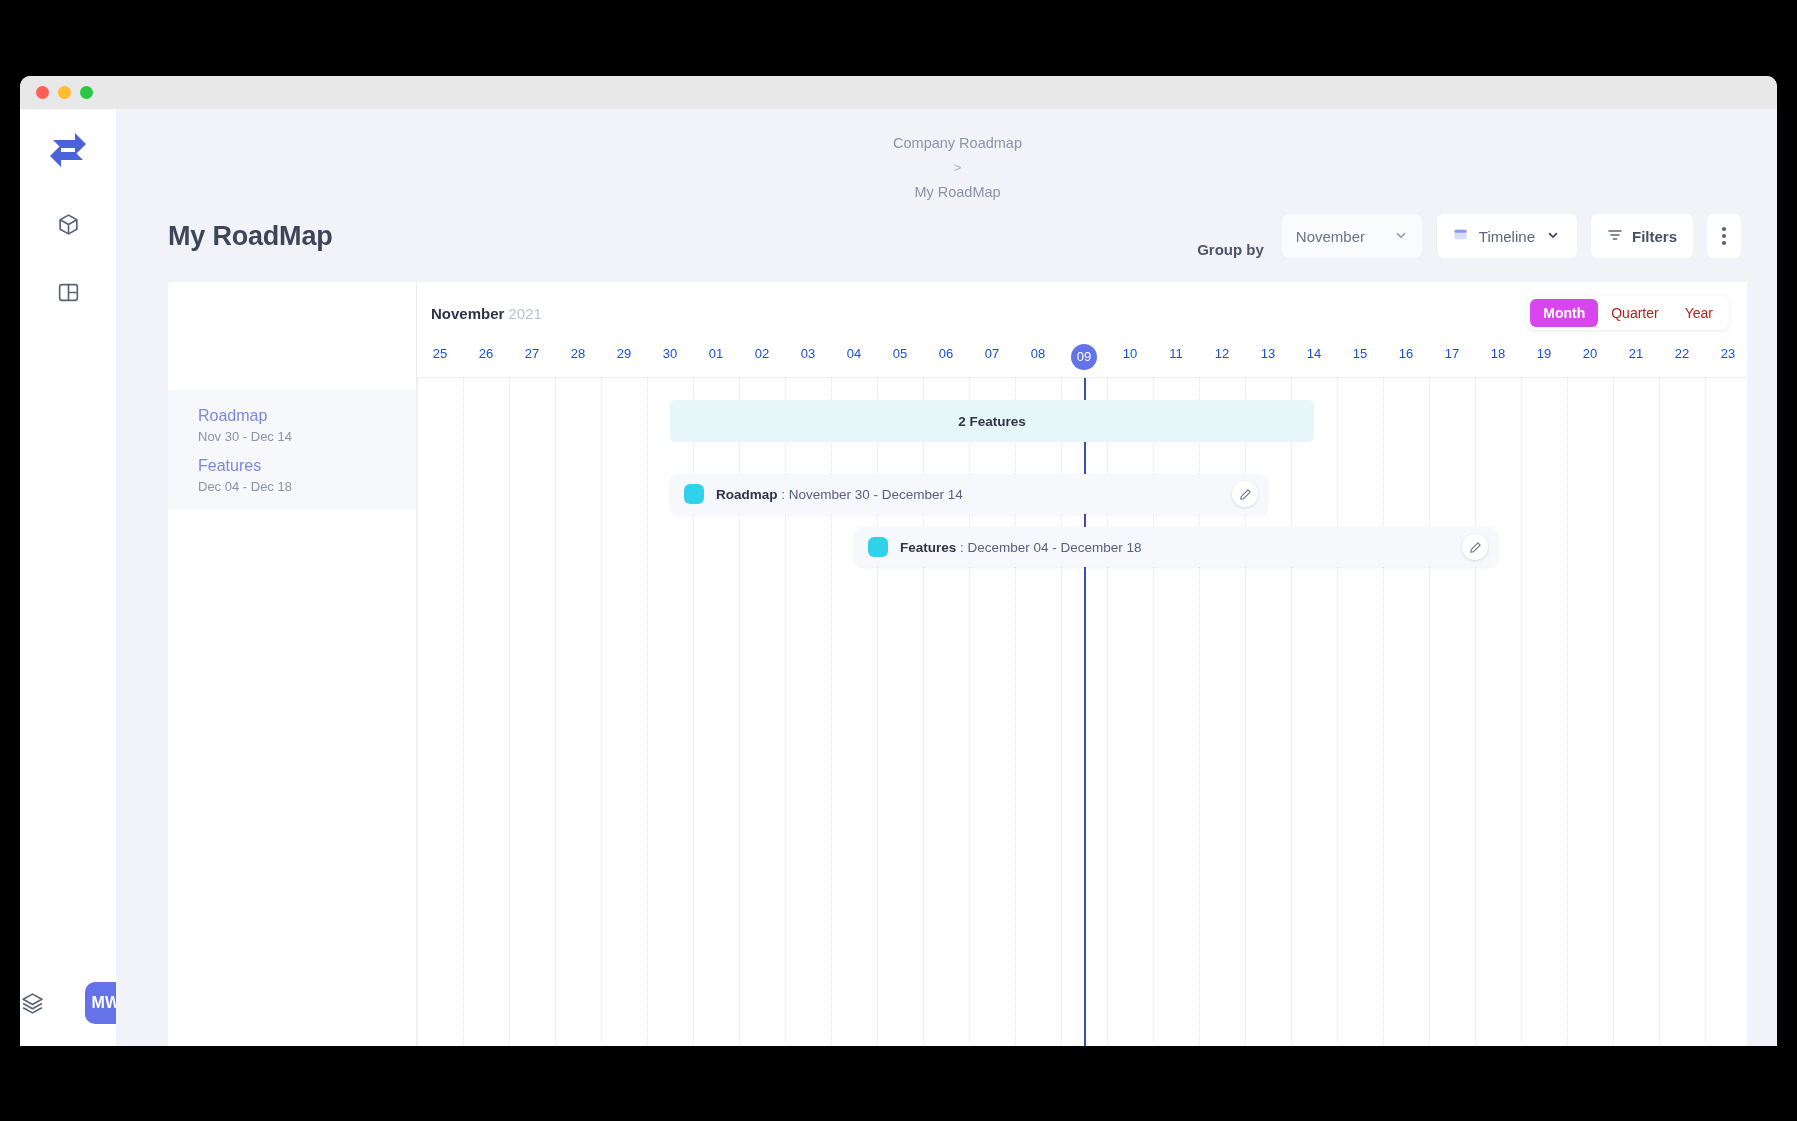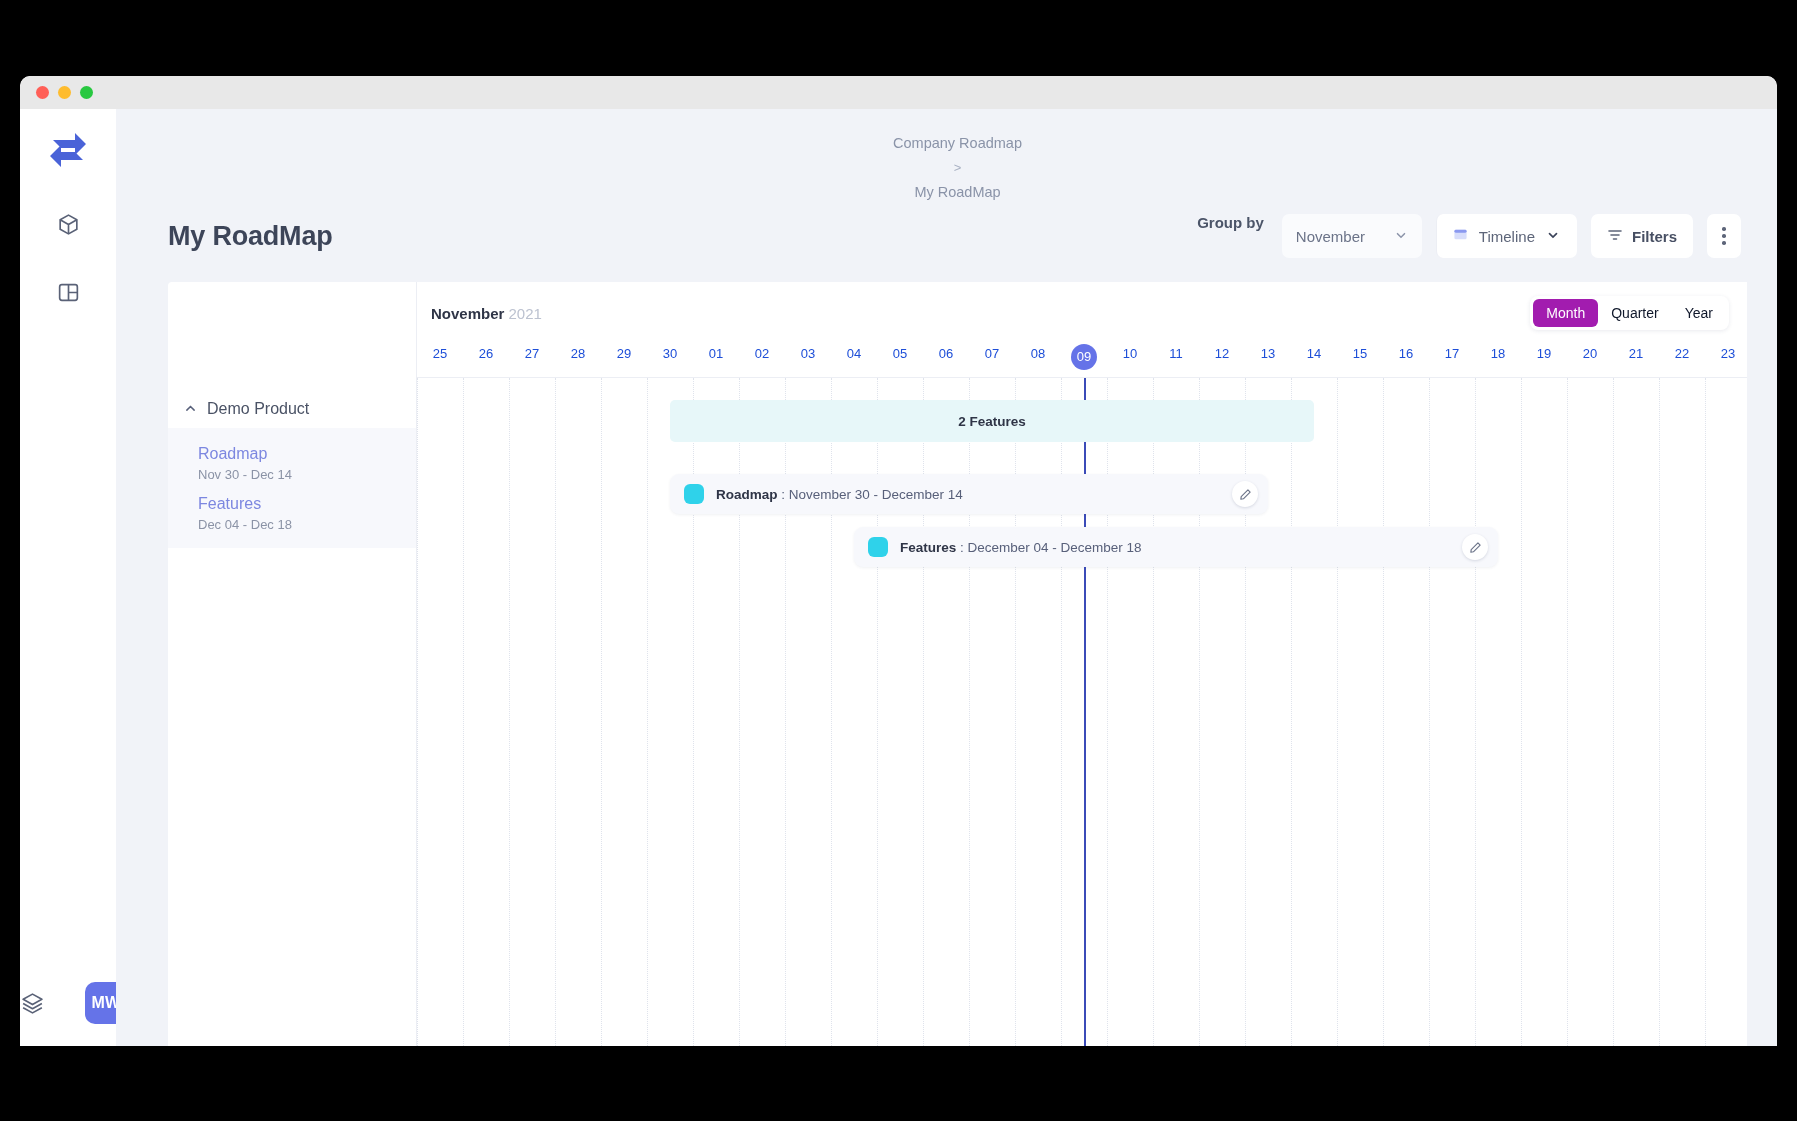--- a/index.html
+++ b/index.html
@@ -89,21 +89,21 @@
 
   .head-row {
     display: flex; align-items: center; justify-content: space-between;
     padding-right: 6px;
   }
   .page-title {
     font-size: 27px; font-weight: bold; color: #3d4559;
     letter-spacing: -0.2px;
   }
 
-  .toolbar { display: flex; align-items: flex-start; gap: 14px; }
+  .toolbar { display: flex; align-items: flex-end; gap: 14px; }
   .groupby-label {
     font-size: 15px; font-weight: bold; color: #4b5468;
     margin-right: 4px;
   }
   .select-box {
     width: 140px; height: 44px;
     background: #fafbfd;
     border-radius: 7px;
     display: flex; align-items: center; justify-content: space-between;
     padding: 0 14px;
@@ -183,24 +183,24 @@
   }
   .month-label { font-size: 15px; color: #bcc2d0; }
   .month-label b { color: #2f3547; font-weight: bold; }
   .seg {
     background: #ffffff; border-radius: 8px;
     display: flex; align-items: center;
     padding: 3px;
     box-shadow: 0 1px 4px rgba(40,50,90,0.10);
   }
   .seg-btn {
-    font-size: 14px; color: #0f172a;
+    font-size: 14px; color: #b91c1c;
     padding: 6px 13px; border-radius: 6px; cursor: pointer;
   }
-  .seg-btn.active { background: #a21caf; color: #ffffff; font-weight: normal; }
+  .seg-btn.active { background: #d946ef; color: #ffffff; font-weight: bold; }
 
   .ruler {
     height: 34px; position: relative;
     border-bottom: 1px solid #eceef4;
   }
   .tick {
     position: absolute; top: 2px;
     font-size: 13px; color: #1d4ed8;
     text-align: center; width: 40px;
     transform: translateX(-20px);
@@ -353,28 +353,20 @@
                 <i></i>
             </div>
           </div>
         </div>
       </div>
 
       <div class="board">
 
         <div class="side-panel">
           <div class="side-list">
-            <div class="group-row">
-              <span class="caret">
-                <svg viewBox="0 0 16 16" width="13" height="13" fill="none" stroke="currentColor" stroke-width="1.8" stroke-linecap="round">
-                    <path d="M3.5 10 L8 5.5 L12.5 10"></path>
-                  </svg>
-              </span>
-              <span>Demo Product</span>
-            </div>
             <div class="task-block">
               <div class="task-item">
                 <div class="task-name">Roadmap</div>
                 <div class="task-date">Nov 30 - Dec 14</div>
               </div>
               <div class="task-item">
                 <div class="task-name">Features</div>
                 <div class="task-date">Dec 04 - Dec 18</div>
               </div>
             </div>

